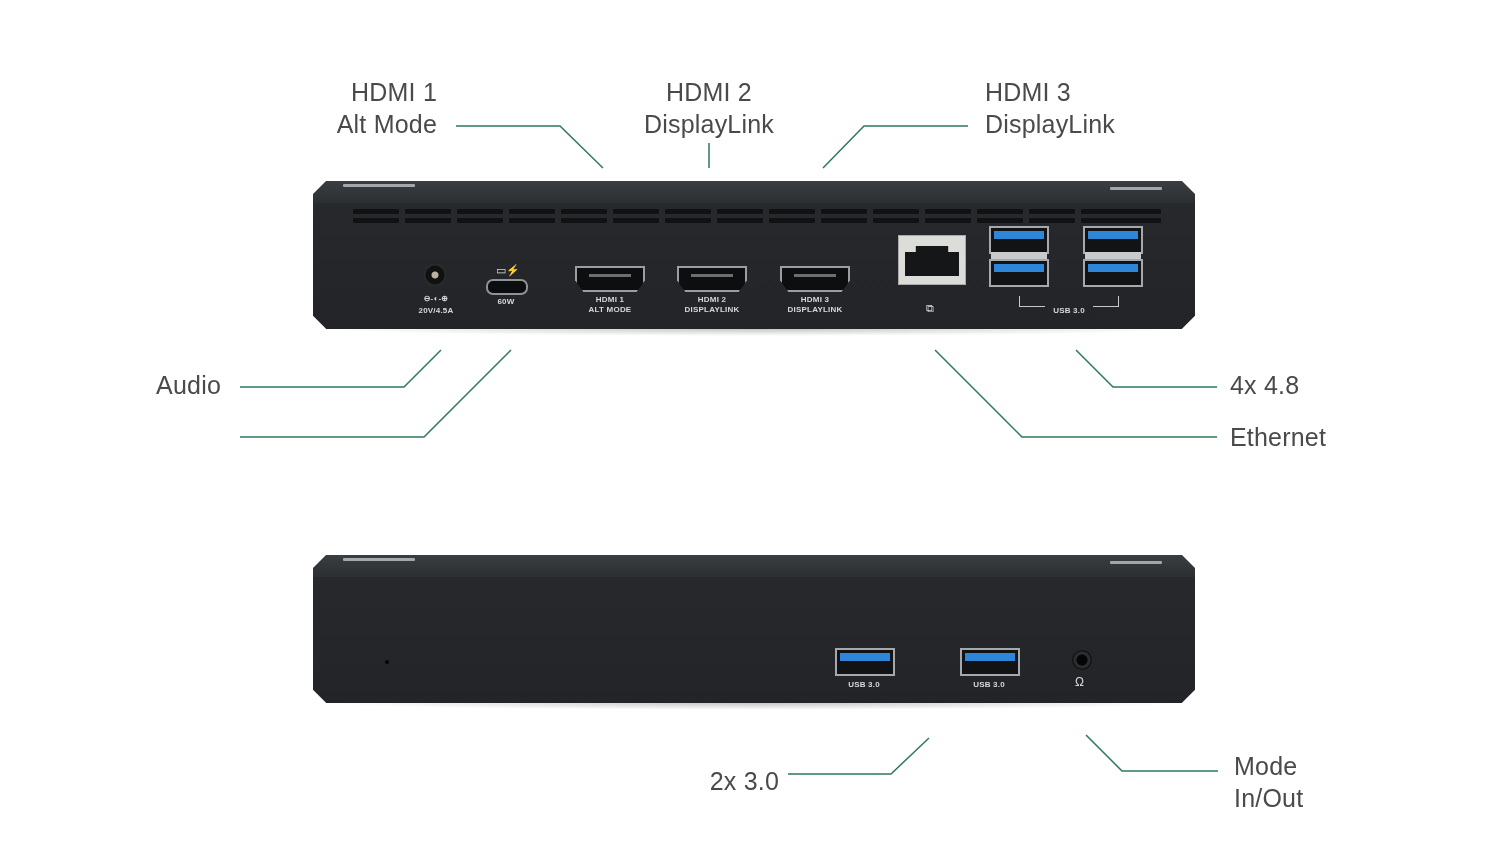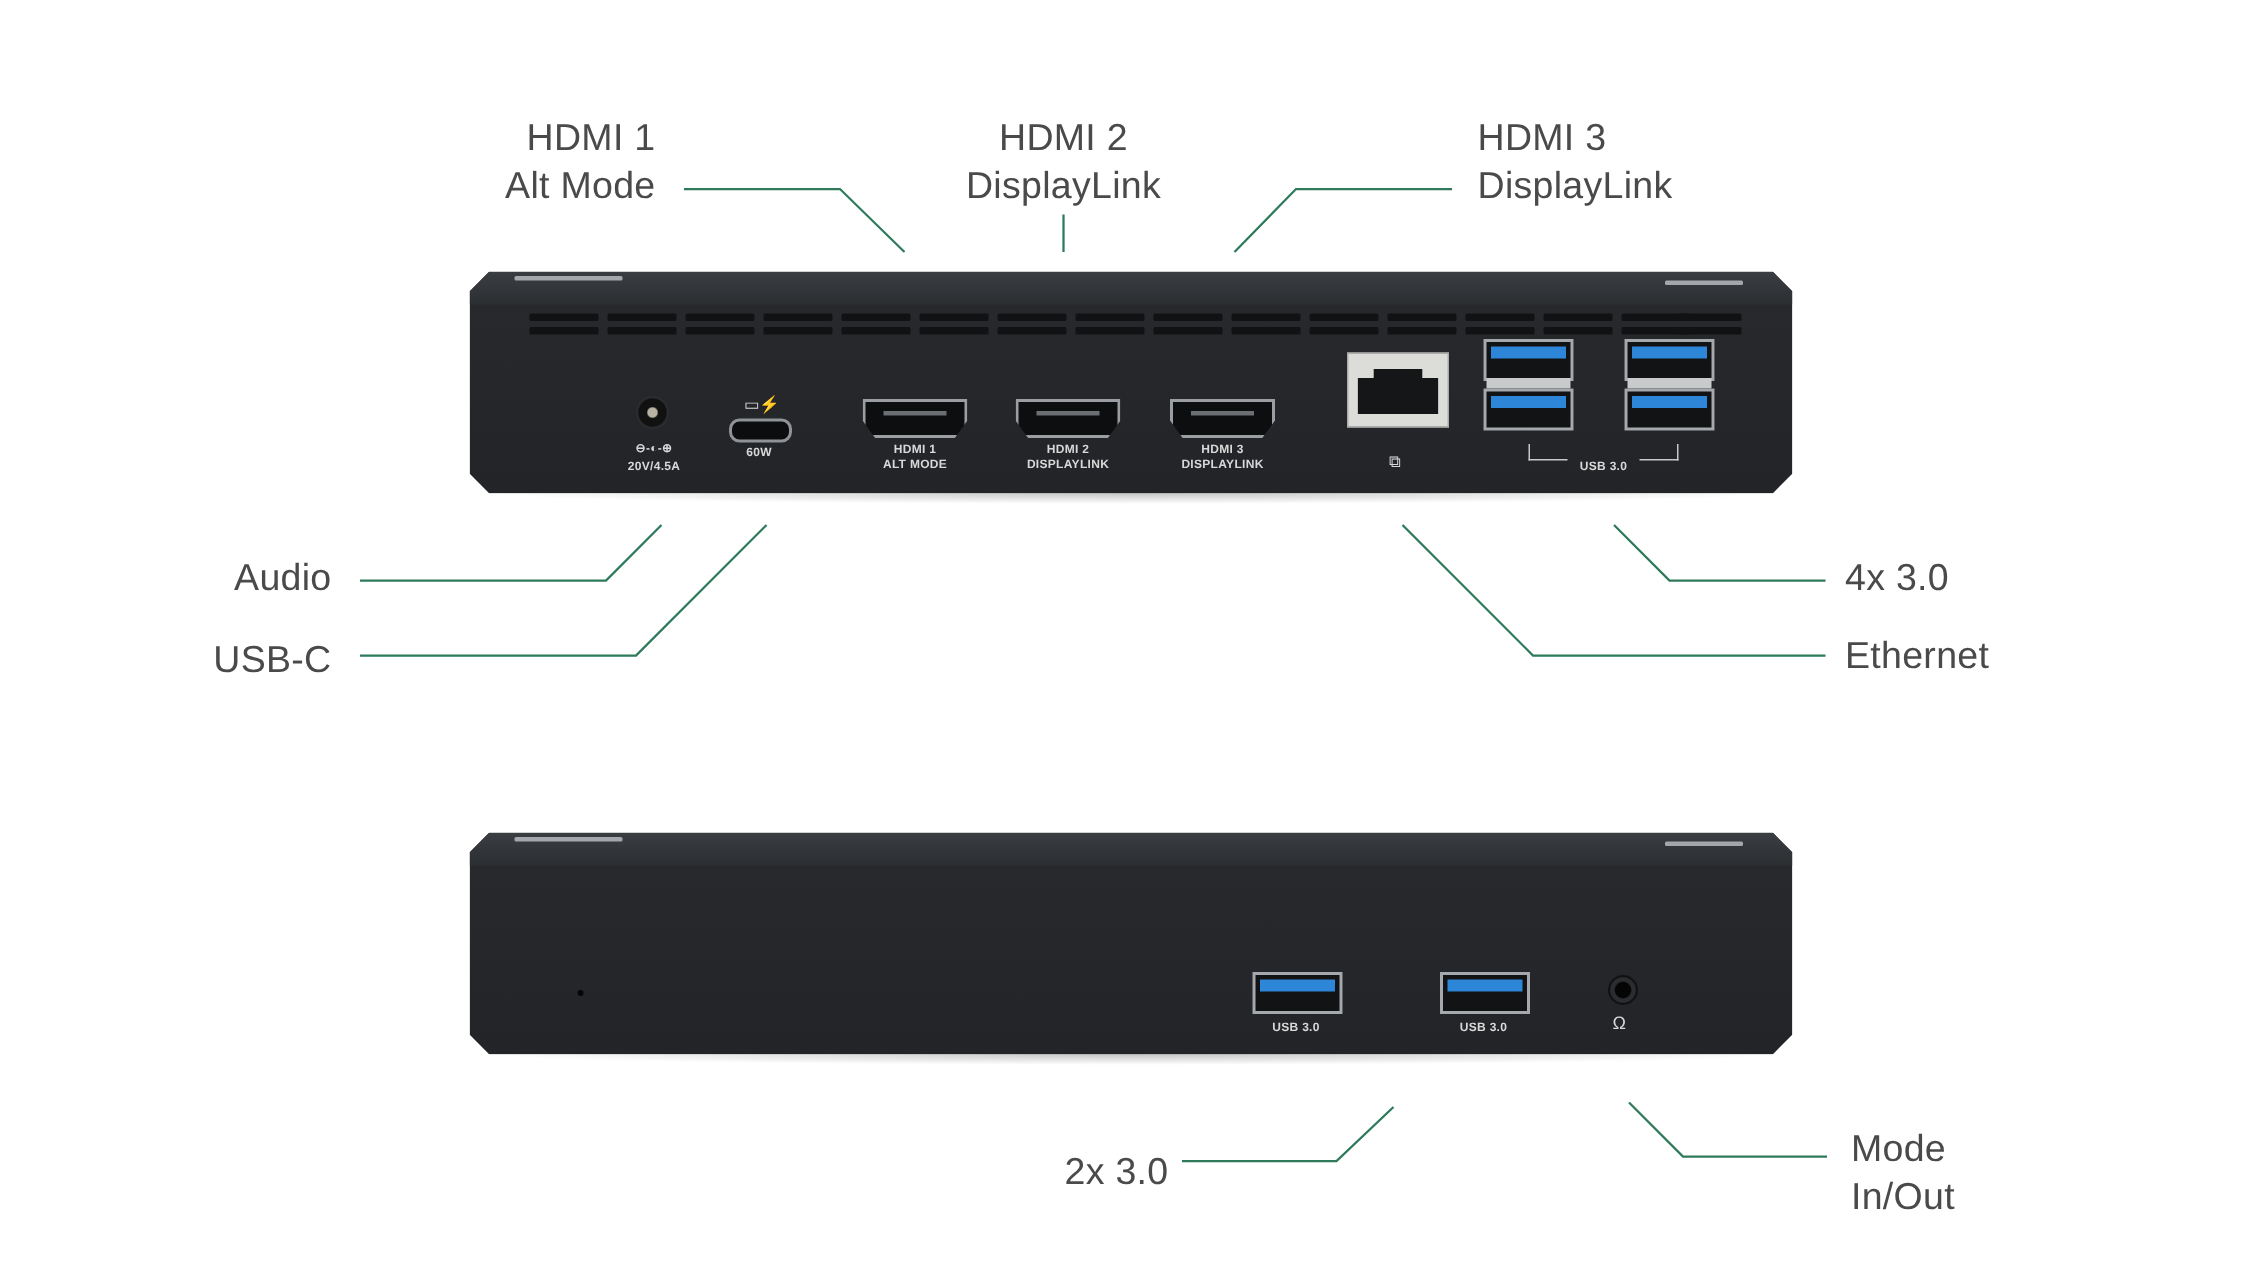--- a/index.html
+++ b/index.html
@@ -67,25 +67,24 @@
 </div>
 <div class="label" style="left:985px;top:76px;">
   <span class="l">HDMI 3</span>
   <span class="l">DisplayLink</span>
 </div>
 
 <div class="label right" style="left:80px;top:369px;width:141px;">
   <span class="l">Audio</span>
 </div>
 <div class="label right" style="left:80px;top:421px;width:141px;line-height:38px;">
-  <span class="l">USB-C</span>
 </div>
 
 <div class="label" style="left:1230px;top:369px;">
-  <span class="l">4x 3.0</span>
+  <span class="l">4x 4.8</span>
 </div>
 <div class="label" style="left:1230px;top:421px;">
   <span class="l">Ethernet</span>
 </div>
 
 <div class="label right" style="left:680px;top:765px;width:99px;">
   <span class="l">2x 3.0</span>
 </div>
 <div class="label" style="left:1234px;top:750px;">
   <span class="l">Mode</span>

